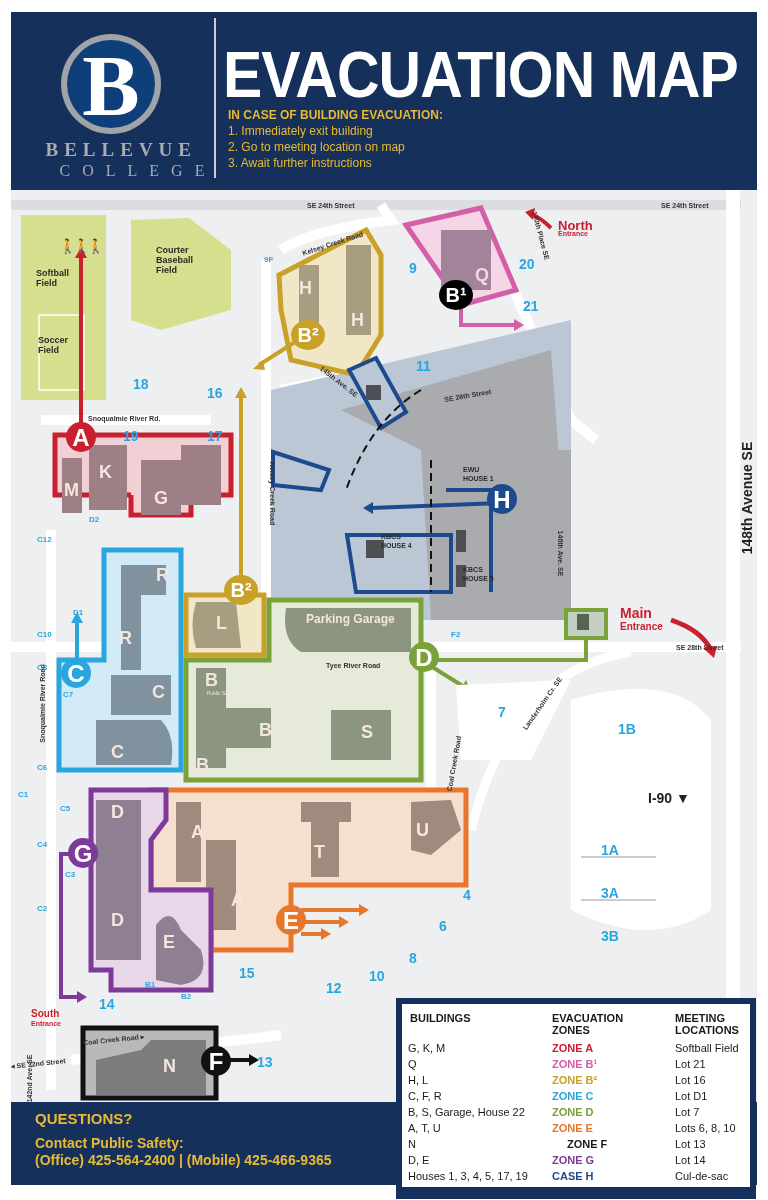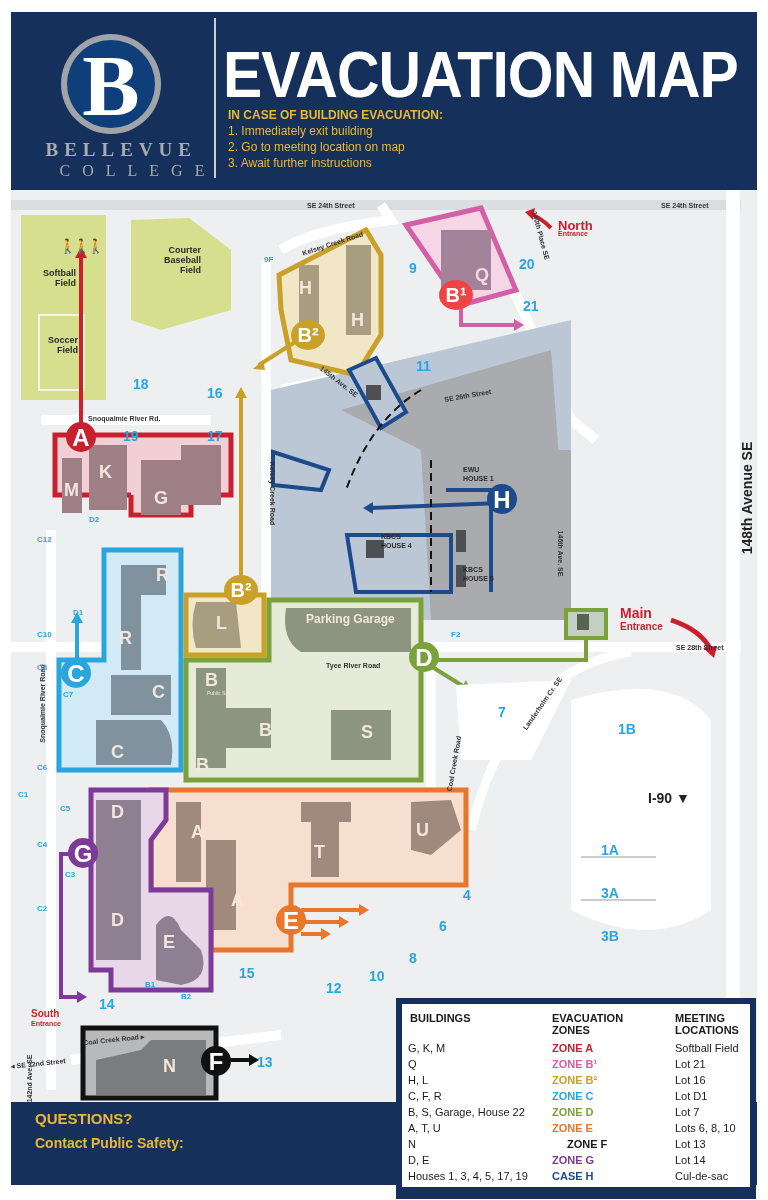--- a/index.html
+++ b/index.html
@@ -14,21 +14,21 @@
   .vdiv{position:absolute;left:203px;top:6px;width:2px;height:160px;background:#c9ccd1;}
   .title{position:absolute;left:212px;top:26px;color:#fff;font-family:"Liberation Sans",sans-serif;font-weight:bold;font-size:64px;letter-spacing:-1px;transform:scaleX(0.92);transform-origin:left top;white-space:nowrap;}
   .instr-head{position:absolute;left:217px;top:96px;color:#e9b932;font-weight:bold;font-size:12px;white-space:nowrap;}
   .instr{position:absolute;left:217px;color:#e9b932;font-size:12px;white-space:nowrap;}
   .map{position:absolute;left:0;top:178px;width:746px;height:912px;background:#eeeff1;overflow:hidden;}
   .map svg{position:absolute;left:0;top:0;}
   .lbl{position:absolute;white-space:nowrap;}
   .lot{color:#2aa6de;font-weight:bold;font-size:14px;}
   .lot-s{color:#2aa6de;font-weight:bold;font-size:8px;}
   .road{color:#333;font-size:7px;font-weight:bold;}
-  .field{color:#2a2a2a;font-size:9px;font-weight:bold;line-height:10px;text-align:right;}
+  .field{color:#2a2a2a;font-size:9px;font-weight:bold;line-height:10px;}
   .bld{color:#f3e6dc;font-weight:bold;font-size:18px;}
   .house{color:#2a2a2a;font-size:7px;font-weight:bold;line-height:9px;}
   .zone-badge{position:absolute;width:30px;height:30px;border-radius:50%;color:#fff;font-weight:bold;font-size:24px;text-align:center;line-height:31px;}
   .entrance{color:#cc1f2e;font-weight:bold;}
   .legend{position:absolute;left:385px;top:986px;width:360px;height:201px;background:#15305a;}
   .legend-inner{position:absolute;left:6px;top:6px;width:348px;height:183px;background:#fff;}
   .lg-h{position:absolute;font-weight:bold;font-size:11px;color:#1a1a1a;line-height:12px;}
   .lg-row{position:absolute;left:6px;width:340px;height:16px;font-size:11px;color:#1a1a1a;white-space:nowrap;}
   .lg-row span{position:absolute;top:0;}
   .footer-q{position:absolute;left:24px;top:1098px;color:#e9b932;font-weight:bold;font-size:15px;}
@@ -274,21 +274,21 @@
     <div class="lbl bld" style="left:405px;top:630px">U</div>
     <div class="lbl bld" style="left:100px;top:612px">D</div>
     <div class="lbl bld" style="left:100px;top:720px">D</div>
     <div class="lbl bld" style="left:152px;top:742px">E</div>
     <div class="lbl bld" style="left:152px;top:866px">N</div>
     <div class="lbl house" style="left:452px;top:275px;width:40px;white-space:normal">EWU HOUSE 1</div>
     <div class="lbl house" style="left:370px;top:342px;width:40px;white-space:normal">KBCS HOUSE 4</div>
     <div class="lbl house" style="left:452px;top:375px;width:40px;white-space:normal">KBCS HOUSE 5</div>
 
     <div class="zone-badge" style="left:55px;top:232px;background:#c8202f">A</div>
-    <div class="zone-badge" style="left:428px;top:90px;width:34px;background:#ef4444;font-size:20px">B¹</div>
+    <div class="zone-badge" style="left:428px;top:90px;width:34px;background:#000000;font-size:20px">B¹</div>
     <div class="zone-badge" style="left:280px;top:130px;width:34px;background:#c9a028;font-size:20px">B²</div>
     <div class="zone-badge" style="left:213px;top:385px;width:34px;background:#c9a028;font-size:20px">B²</div>
     <div class="zone-badge" style="left:50px;top:468px;background:#2aa6de">C</div>
     <div class="zone-badge" style="left:398px;top:452px;background:#7ba13a">D</div>
     <div class="zone-badge" style="left:265px;top:715px;background:#e8762b">E</div>
     <div class="zone-badge" style="left:190px;top:856px;background:#111">F</div>
     <div class="zone-badge" style="left:57px;top:648px;background:#7d3a98">G</div>
     <div class="zone-badge" style="left:476px;top:294px;background:#1c4a8c">H</div>
 
     <div class="people" style="left:48px;top:48px">🚶🚶🚶</div>
@@ -345,13 +345,14 @@
       <div class="lg-row" style="top:166px">
         <span style="left:0">Houses 1, 3, 4, 5, 17, 19</span>
         <span style="left:144px;font-weight:bold;color:#1c4a8c">CASE H</span>
         <span style="left:267px">Cul-de-sac</span>
       </div>
     </div>
   </div>
 
   <div class="footer-q">QUESTIONS?</div>
   <div class="footer-c">Contact Public Safety:</div>
+  <div class="footer-p">(Office) 425-564-2400  |  (Mobile) 425-466-9365</div>
 </div>
 
 </body></html>

